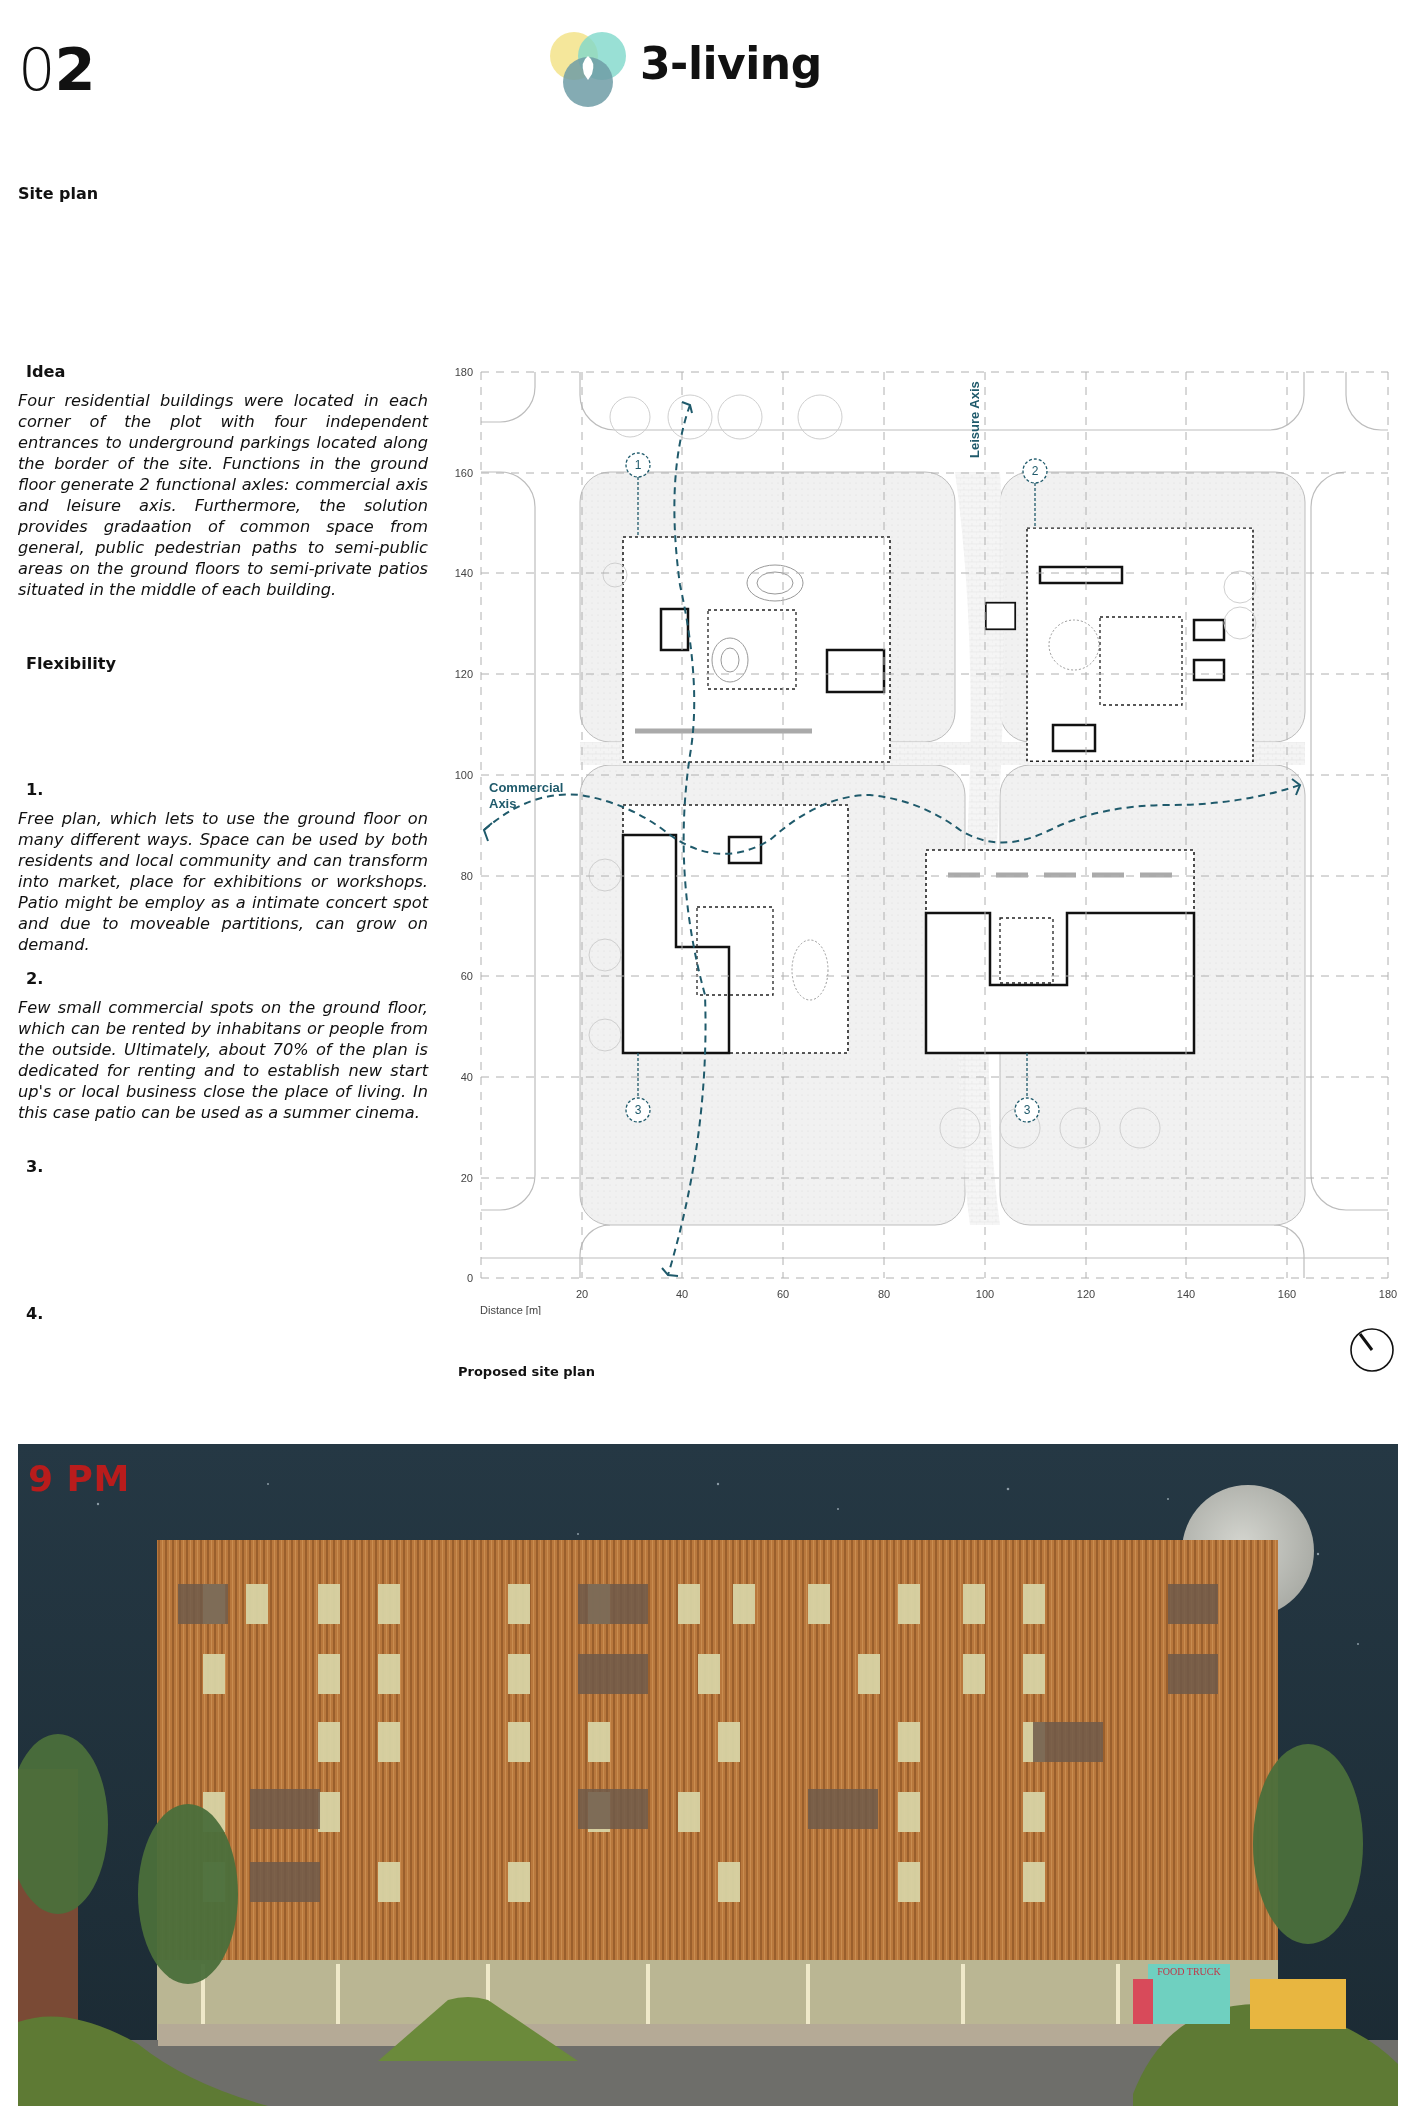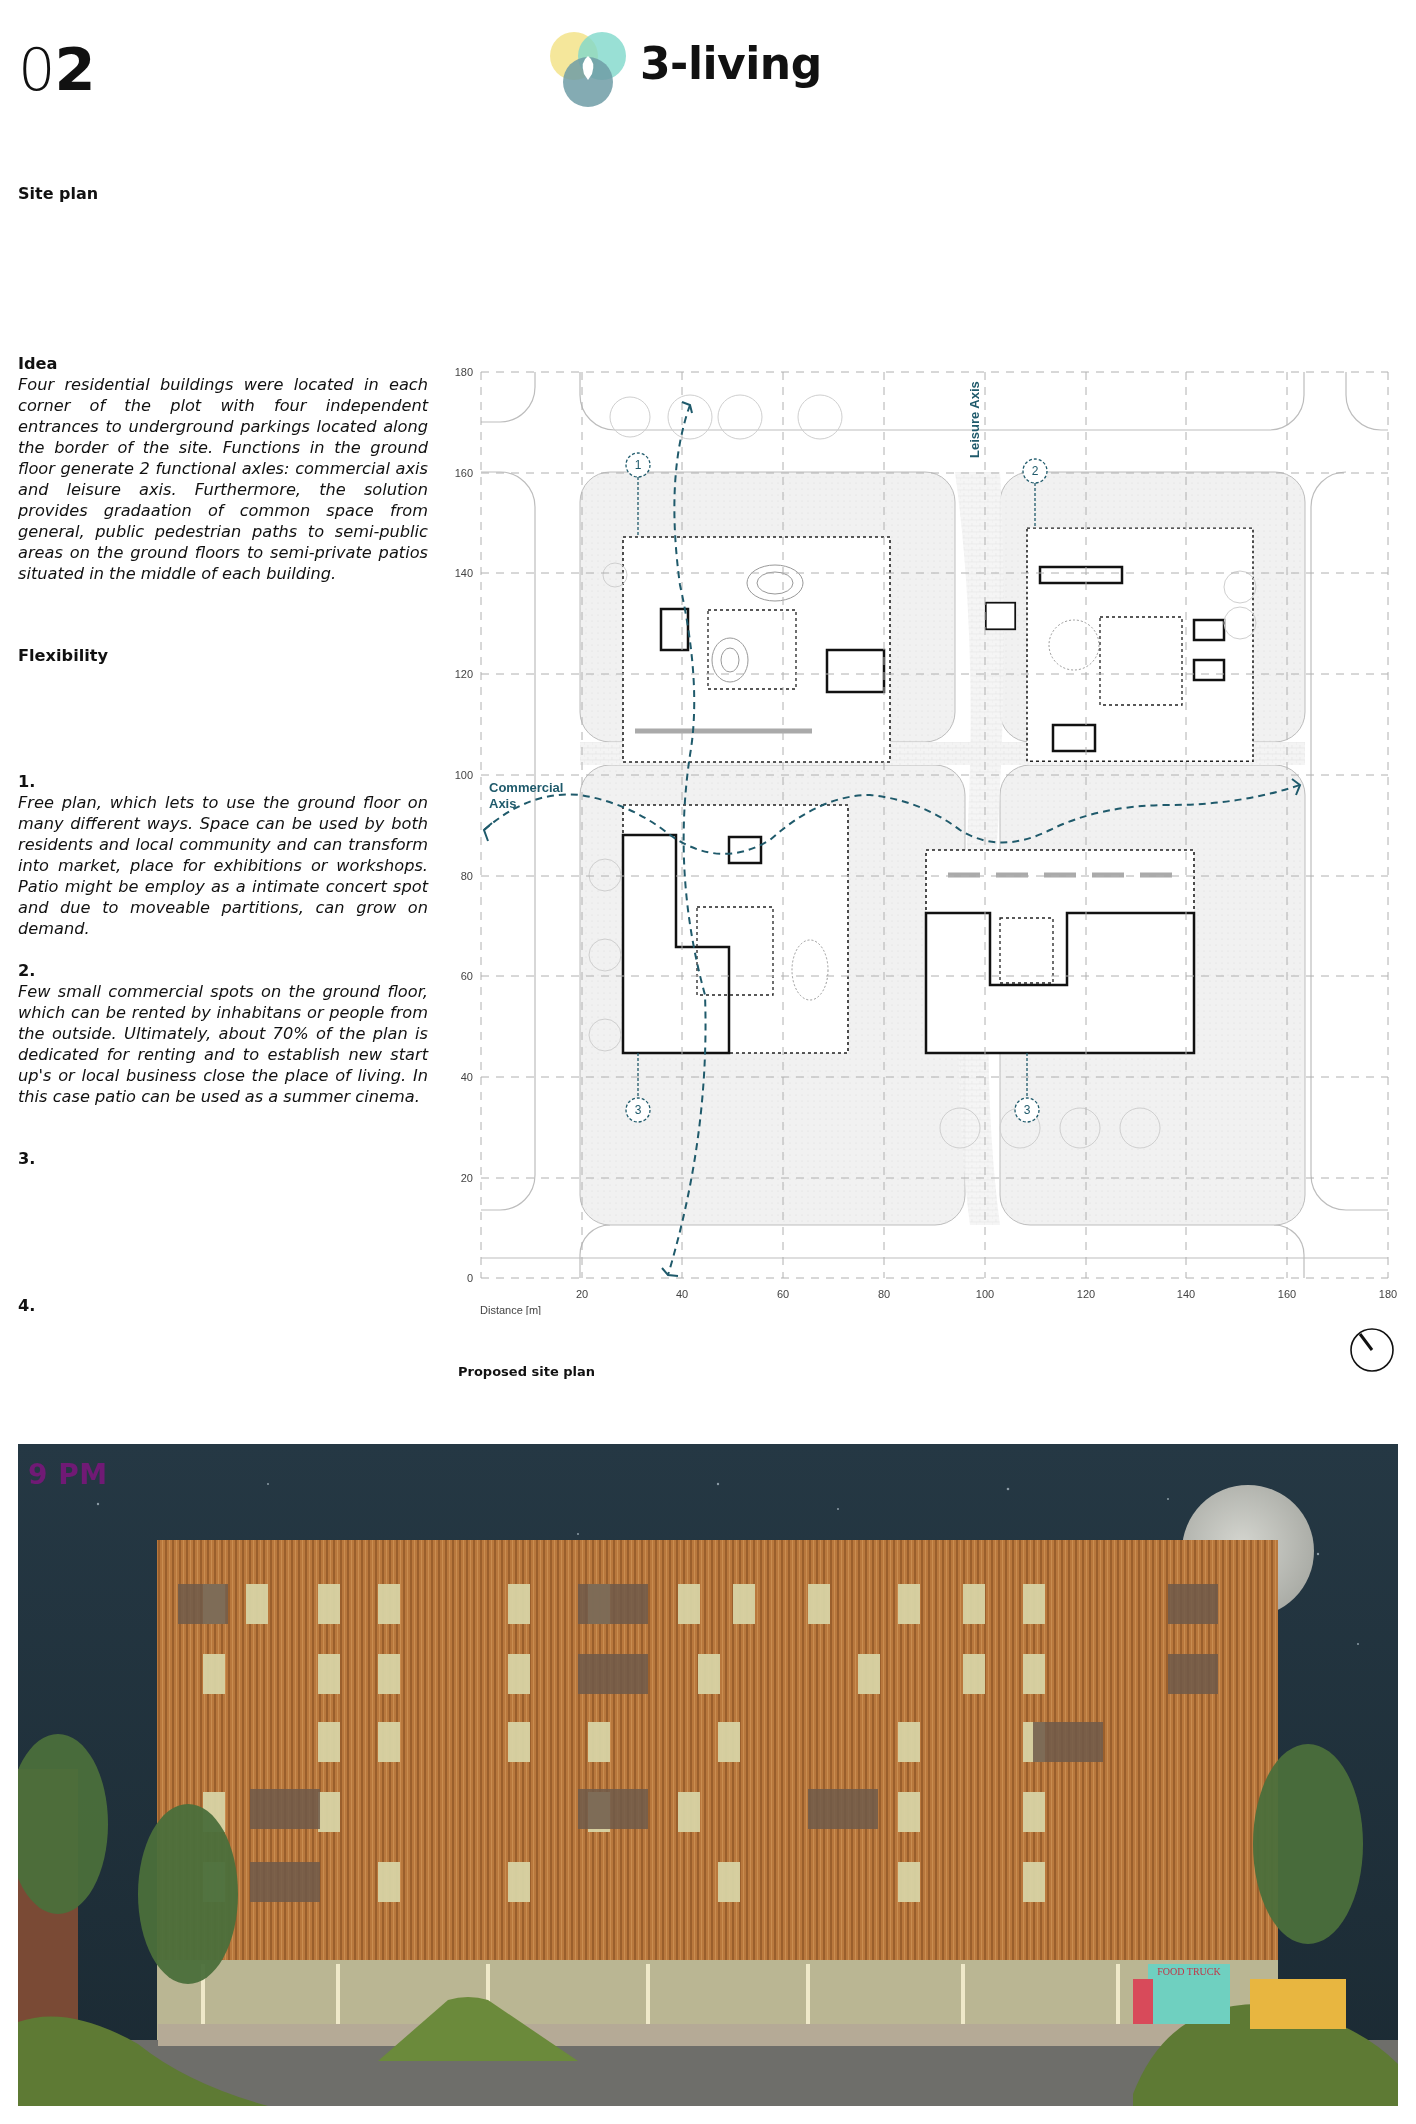--- a/index.html
+++ b/index.html
@@ -6,27 +6,27 @@
   body { width: 1416px; height: 2124px; position: relative; overflow: hidden;
          font-family: "DejaVu Sans", "Liberation Sans", sans-serif; color: #111; }
   .abs { position: absolute; }
   .page-no { left: 18px; top: 40px; font-size: 59px; letter-spacing: -1px; line-height: 1; }
   .page-no .thin { font-weight: 300; color: #111; }
   .page-no .bold { font-weight: 700; }
   .logo { left: 546px; top: 28px; width: 270px; height: 84px; }
   .logo-text { left: 640px; top: 40px; font-size: 44px; font-weight: 700; letter-spacing: -0.5px; line-height: 1.1; }
   .section-label { left: 18px; top: 168px; font-size: 16px; font-weight: 700; margin-top: 16px; }
   .textcol { left: 18px; width: 410px; font-size: 16.2px; line-height: 21px; text-align: justify; }
-  .textcol h3 { margin: 0; font-size: 16.2px; font-weight: 700; line-height: 21px; }
+  .textcol h3 { margin: 8px; font-size: 16.2px; font-weight: 700; line-height: 21px; }
   .textcol p { margin: 0; font-style: italic; }
   .plan { left: 440px; top: 355px; width: 976px; height: 960px; }
   .plan-caption { left: 458px; top: 1364px; font-size: 13px; font-weight: 700; }
   .compass { left: 1348px; top: 1326px; width: 48px; height: 48px; }
   .render { left: 18px; top: 1444px; width: 1380px; height: 662px; overflow: hidden; }
-  .render-time { position: absolute; left: 10px; top: 14px; color: #701a75; font-size: 28px; font-weight: 700; letter-spacing: 0.5px; }
+  .render-time { position: absolute; left: 10px; top: 14px; color: #b91c1c; font-size: 36px; font-weight: 700; letter-spacing: 0.5px; }
 </style>
 </head>
 <body>
 
 <div class="abs page-no">
   <span class="thin">0</span><span class="bold">2</span>
 </div>
 
 <svg class="abs logo" viewBox="0 0 270 84">
   <circle cx="28" cy="28" r="24" fill="#f3e38a" opacity="0.85"></circle>

